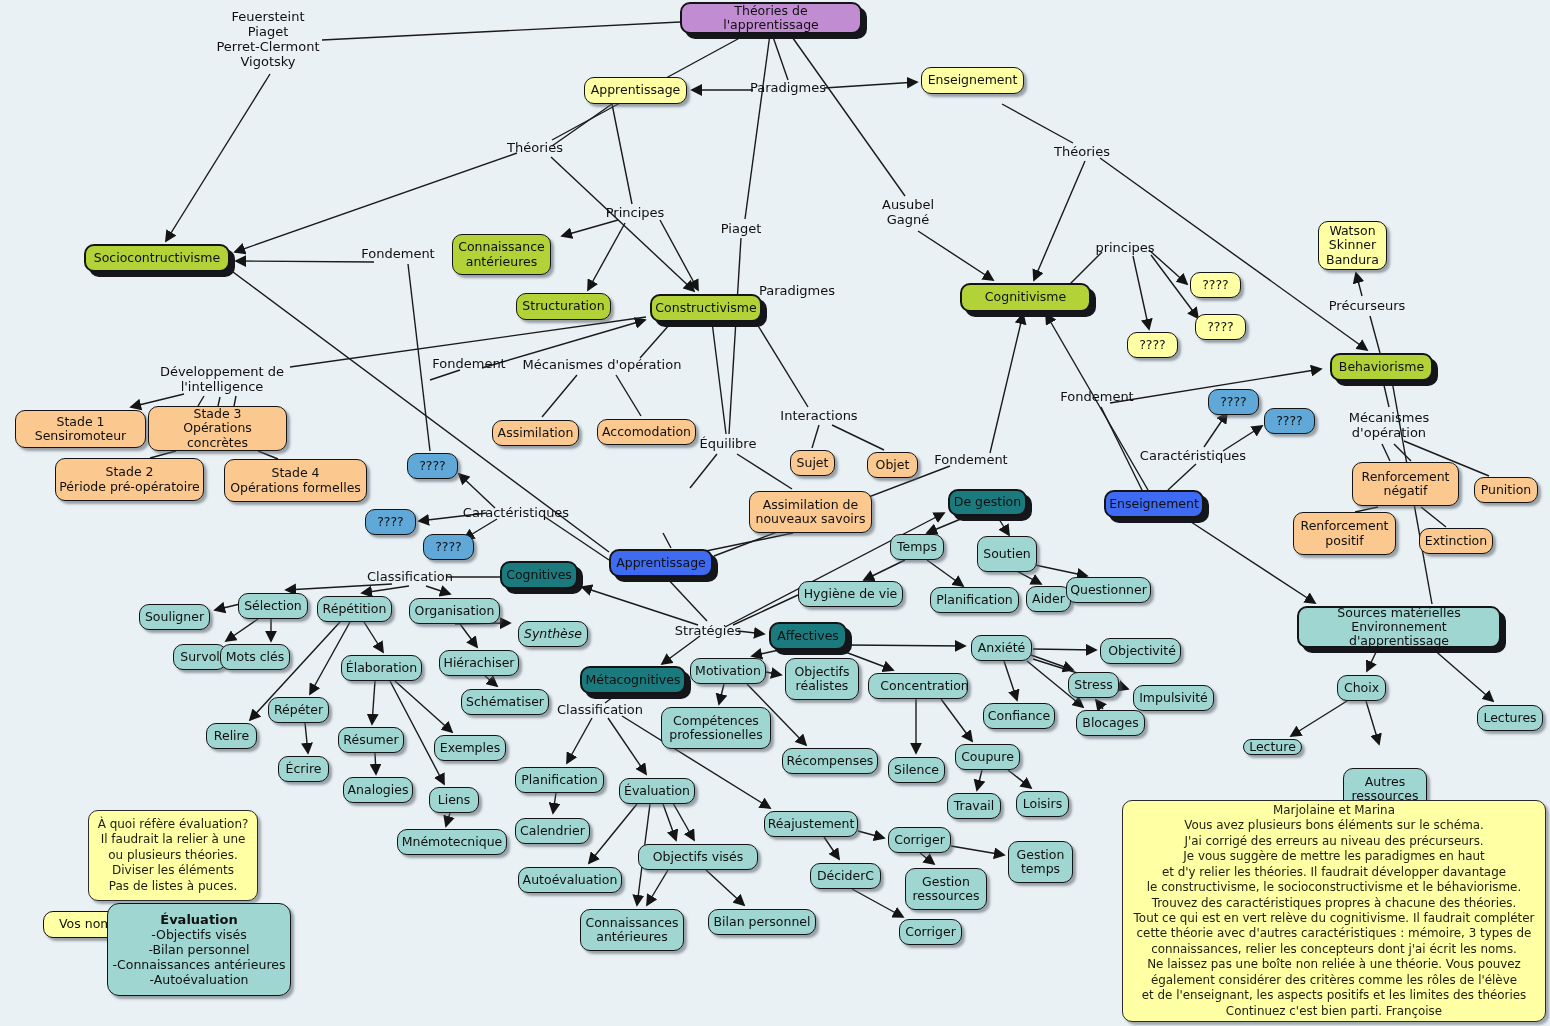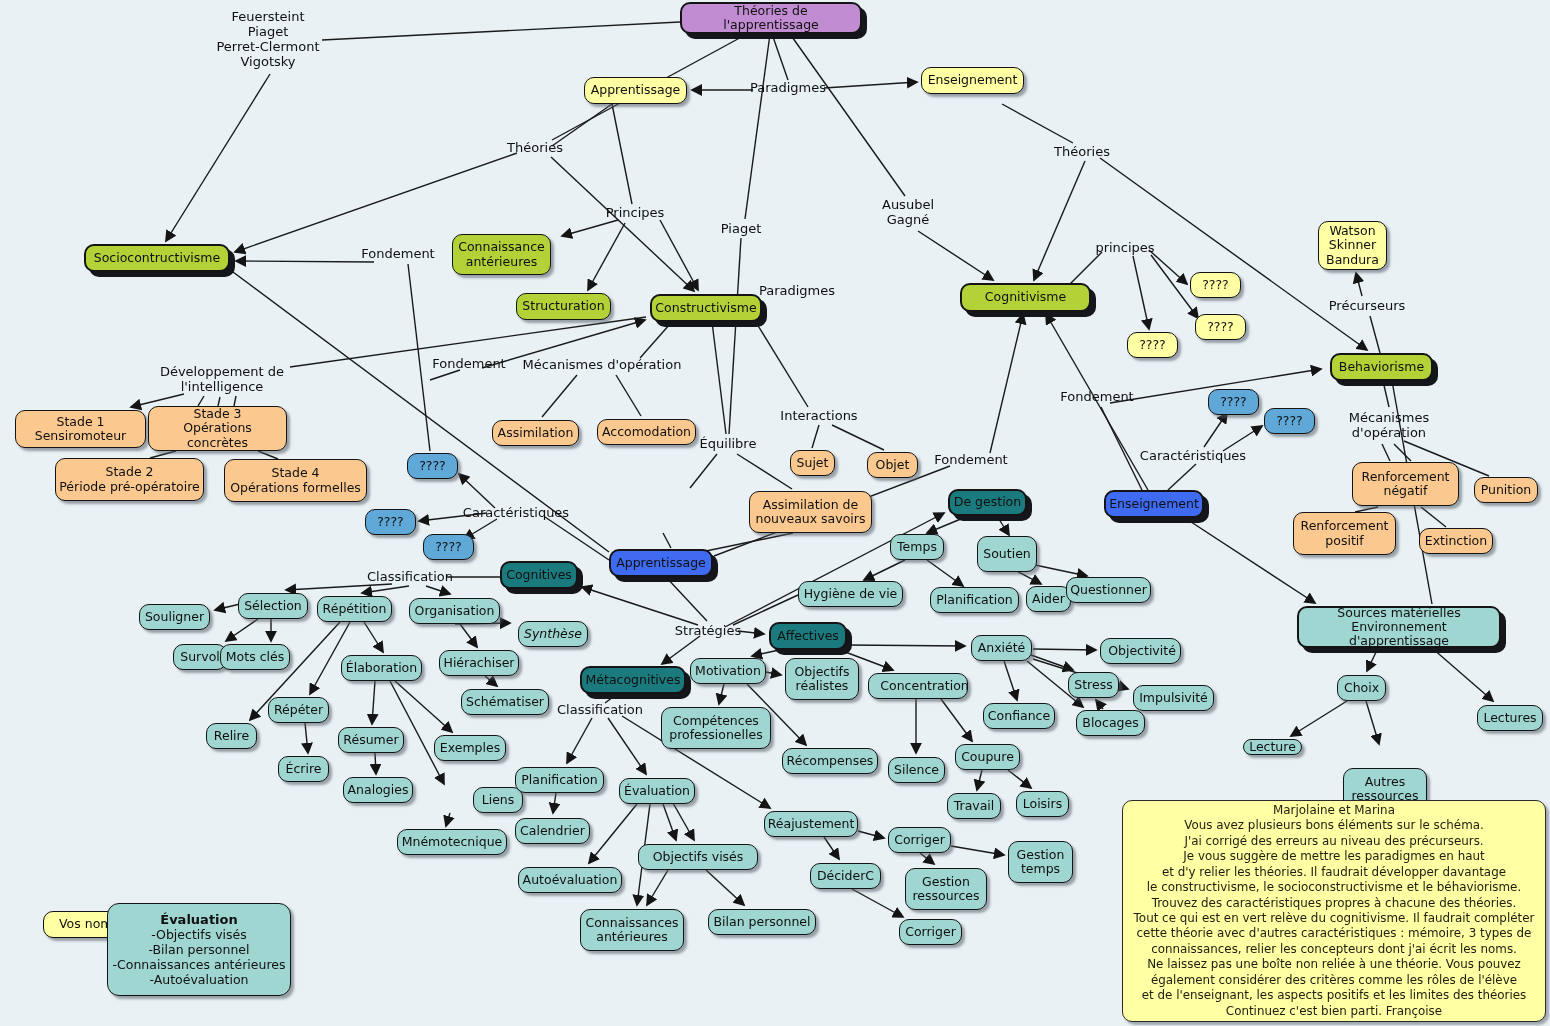--- a/index.html
+++ b/index.html
@@ -171,20 +171,27 @@
       <line x1="290" y1="367" x2="646" y2="317" stroke="#1a1a1a" stroke-width="1.4"></line>
       <line x1="184" y1="394" x2="131" y2="407" stroke="#1a1a1a" stroke-width="1.4" marker-end="url(#arr)"></line>
       <line x1="204" y1="396" x2="198" y2="406" stroke="#1a1a1a" stroke-width="1.4"></line>
       <line x1="220" y1="397" x2="218" y2="406" stroke="#1a1a1a" stroke-width="1.4"></line>
       <line x1="236" y1="396" x2="234" y2="406" stroke="#1a1a1a" stroke-width="1.4"></line>
       <line x1="176" y1="451" x2="150" y2="458" stroke="#1a1a1a" stroke-width="1.4"></line>
       <line x1="258" y1="451" x2="278" y2="459" stroke="#1a1a1a" stroke-width="1.4"></line>
       <line x1="233" y1="272" x2="609" y2="552" stroke="#1a1a1a" stroke-width="1.4"></line>
     </svg>
 
+  <div class="note" id="note-advice" style="font-size: 12px; line-height: 1.28; left: 88px; top: 810px; width: 170px; height: 91px;">
+    <div style="white-space:pre-line;">À quoi réfère évaluation?
+Il faudrait la relier à une
+ou plusieurs théories.
+Diviser les éléments
+Pas de listes à puces.</div>
+  </div>
 
   <div class="tealnote" id="note-eval" style="left: 107px; top: 903px; width: 184px; height: 93px;">
     <div class="t">Évaluation</div>
     <div class="b">-Objectifs visés
 -Bilan personnel
 -Connaissances antérieures
 -Autoévaluation</div>
   </div>
 
   <div class="note" id="note-feedback" style="font-size: 11.9px; line-height: 1.3; left: 1122px; top: 800px; width: 424px; height: 222px;">
@@ -265,21 +272,21 @@
     <div class="node teal" style="left: 220px; top: 644px; width: 70px; height: 26px;">Mots clés</div>
     <div class="node teal" style="left: 341px; top: 655px; width: 81px; height: 26px;">Élaboration</div>
     <div class="node teal" style="left: 439px; top: 650px; width: 80px; height: 26px;">Hiérachiser</div>
     <div class="node teal" style="left: 461px; top: 689px; width: 88px; height: 26px;">Schématiser</div>
     <div class="node teal" style="left: 268px; top: 697px; width: 61px; height: 26px;">Répéter</div>
     <div class="node teal" style="left: 206px; top: 723px; width: 51px; height: 26px;">Relire</div>
     <div class="node teal" style="left: 278px; top: 756px; width: 51px; height: 26px;">Écrire</div>
     <div class="node teal" style="left: 338px; top: 727px; width: 66px; height: 26px;">Résumer</div>
     <div class="node teal" style="left: 434px; top: 735px; width: 72px; height: 26px;">Exemples</div>
     <div class="node teal" style="left: 343px; top: 777px; width: 70px; height: 26px;">Analogies</div>
-    <div class="node teal" style="left: 429px; top: 787px; width: 50px; height: 26px; margin-left: 44px;">Liens</div>
+    <div class="node teal" style="left: 429px; top: 787px; width: 50px; height: 26px;">Liens</div>
     <div class="node teal" style="left: 397px; top: 829px; width: 110px; height: 26px;">Mnémotecnique</div>
     <div class="node teal" style="left: 515px; top: 767px; width: 89px; height: 26px;">Planification</div>
     <div class="node teal" style="left: 515px; top: 818px; width: 75px; height: 26px;">Calendrier</div>
     <div class="node teal" style="left: 690px; top: 658px; width: 76px; height: 26px;">Motivation</div>
     <div class="node teal" style="left: 785px; top: 658px; width: 74px; height: 42px;">Objectifs
 réalistes</div>
     <div class="node teal" style="left: 868px; top: 673px; width: 100px; height: 26px; padding-left: 16px;">Concentration</div>
     <div class="node teal" style="left: 971px; top: 635px; width: 61px; height: 26px;">Anxiété</div>
     <div class="node teal" style="left: 661px; top: 707px; width: 110px; height: 42px;">Compétences
 professionelles</div>

